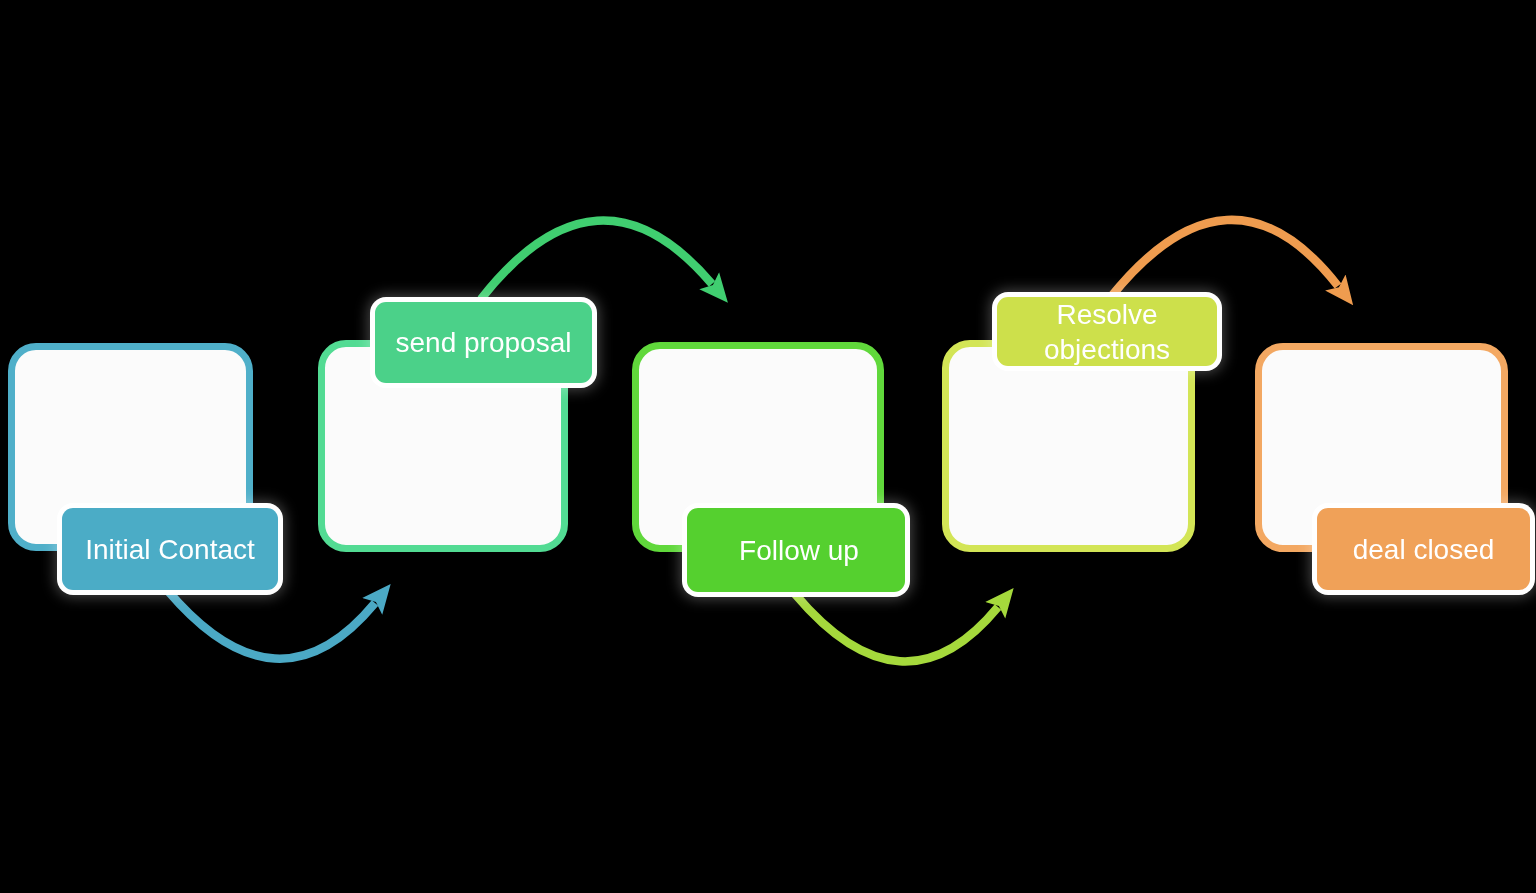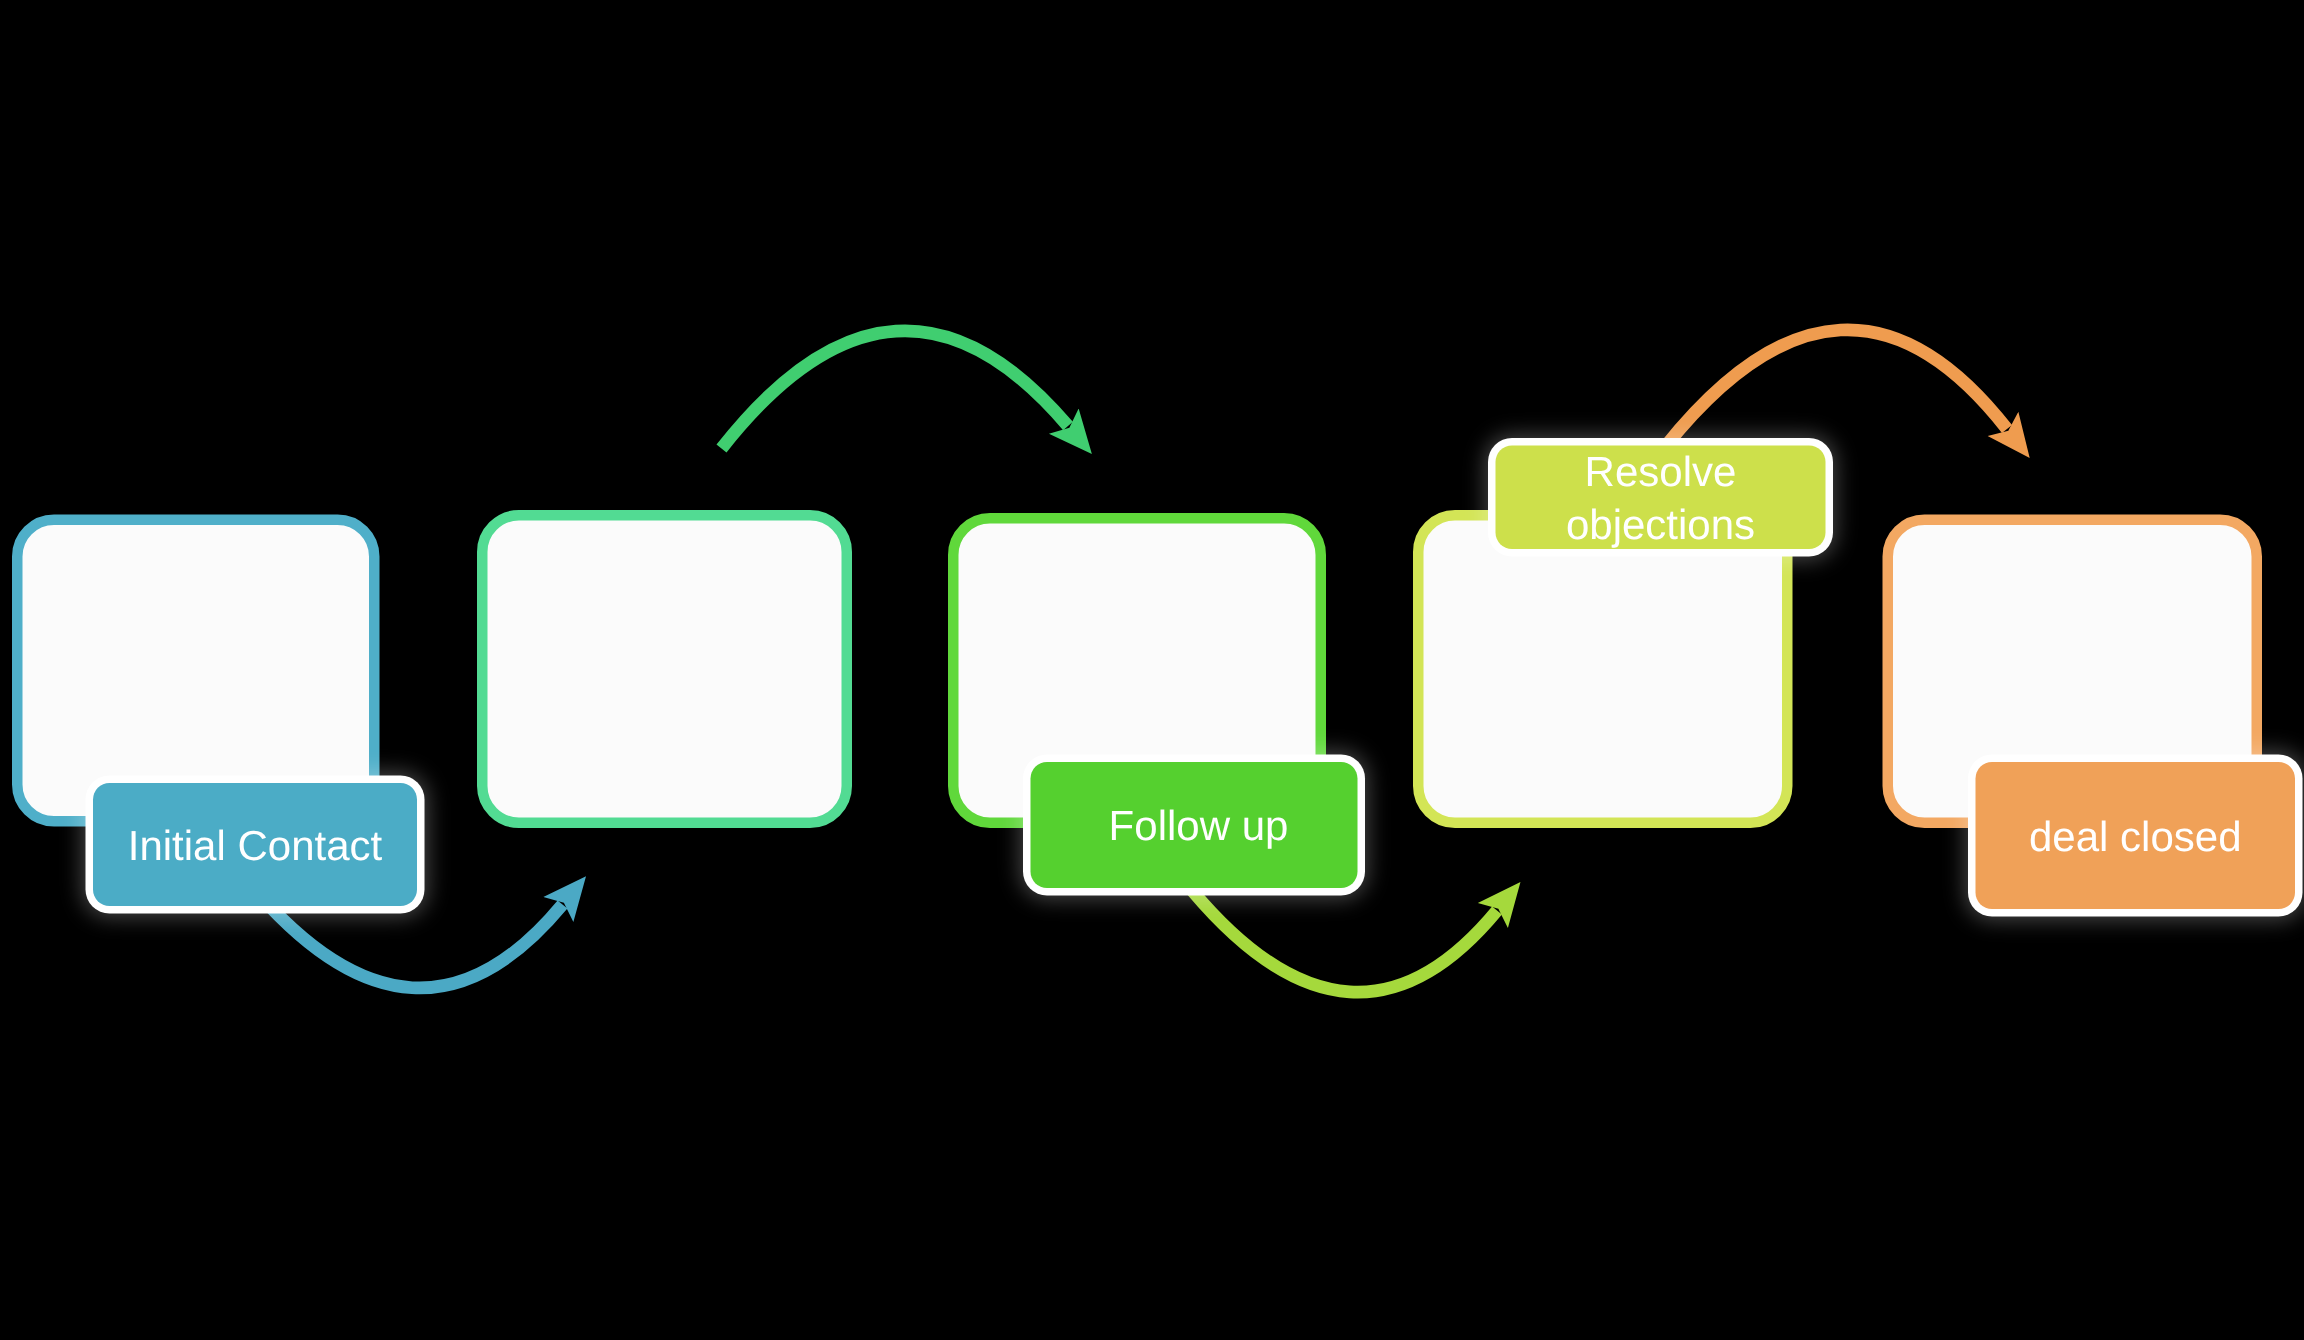--- a/index.html
+++ b/index.html
@@ -46,25 +46,25 @@
     justify-content: center;
     text-align: center;
     color: #FFFFFF;
     font-size: 28px;
     line-height: 1.25;
     border-radius: 11px;
     box-shadow: 0 0 0 5px #FFFFFF, 0 0 14px 7px rgba(255,255,255,0.28);
     z-index: 3;
     padding: 4px 10px;
   }
-  .label-1 { left: 62px;   top: 508px; width: 216px; height: 82px; margin-top: 14px; }
+  .label-1 { left: 62px;   top: 508px; width: 216px; height: 82px; }
   .label-2 { left: 375px;  top: 302px; width: 217px; height: 81px; }
   .label-3 { left: 687px;  top: 508px; width: 218px; height: 84px; }
   .label-4 { left: 997px;  top: 297px; width: 220px; height: 69px; }
-  .label-5 { left: 1317px; top: 508px; width: 213px; height: 98px; }
+  .label-5 { left: 1317px; top: 508px; width: 213px; height: 82px; }
 </style>
 </head>
 <body>
 
 <div class="canvas">
 
   <svg class="arrow-layer" viewBox="0 0 1536 893" xmlns="http://www.w3.org/2000/svg">
     <defs>
       <marker id="head-0" viewBox="0 0 10 10" markerWidth="3.4" markerHeight="3.4" refX="1.5" refY="5" orient="auto">
         <path d="M0,0.5 L10,5 L0,9.5 L2,5 Z" fill="#4BA9C5"></path>
@@ -88,20 +88,23 @@
 
   <div class="stage-card card-1" style="border-color: rgb(79, 175, 201);"></div>
   <div class="stage-card card-2" style="border-color: rgb(82, 219, 147);"></div>
   <div class="stage-card card-3" style="border-color: rgb(96, 216, 59);"></div>
   <div class="stage-card card-4" style="border-color: rgb(211, 229, 86);"></div>
   <div class="stage-card card-5" style="border-color: rgb(243, 168, 98);"></div>
 
   <div class="stage-label label-1" style="background: rgb(75, 172, 198); color: rgb(255, 255, 255);">
     <span>Initial Contact</span>
   </div>
+  <div class="stage-label label-2" style="background: rgb(75, 209, 137); color: rgb(255, 255, 255);">
+    <span>send proposal</span>
+  </div>
   <div class="stage-label label-3" style="background: rgb(85, 208, 47); color: rgb(255, 255, 255); padding-left: 16px;">
     <span>Follow up</span>
   </div>
   <div class="stage-label label-4" style="background: rgb(205, 224, 75); color: rgb(255, 255, 255);">
     <span>Resolve objections</span>
   </div>
   <div class="stage-label label-5" style="background: rgb(240, 161, 88); color: rgb(255, 255, 255);">
     <span>deal closed</span>
   </div>
 

